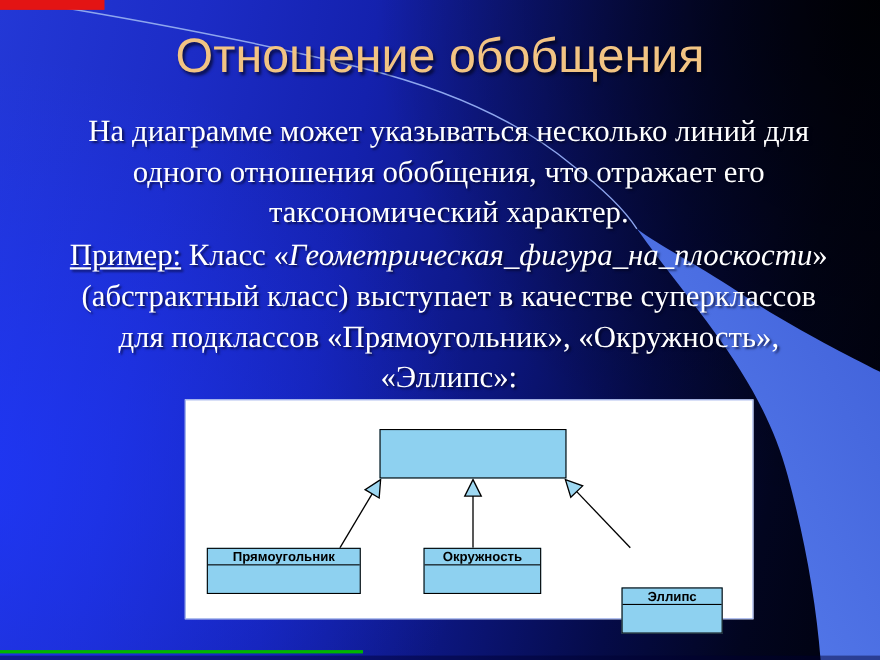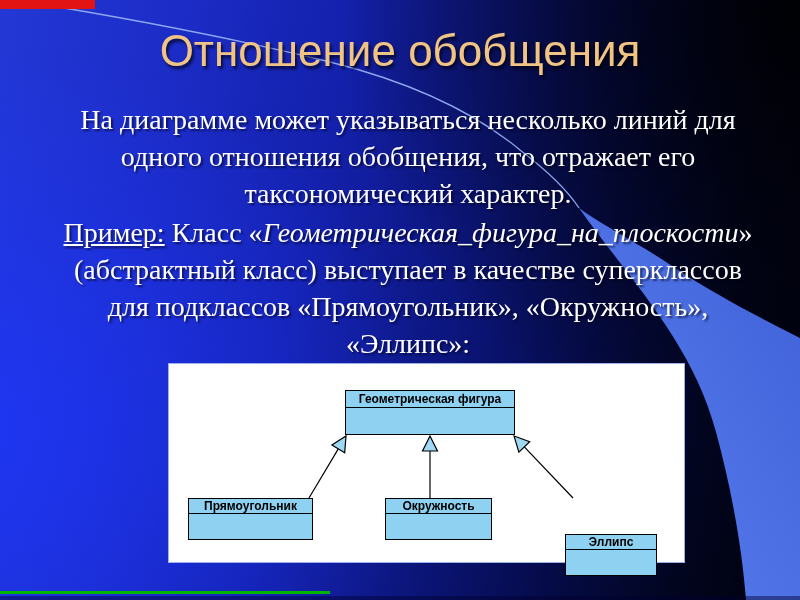--- a/index.html
+++ b/index.html
@@ -53,21 +53,21 @@
   .class-name {
     border-bottom:1px solid #000;
     font-family:"Liberation Sans", sans-serif; font-weight:bold; font-size:12px;
     color:#000; display:flex; align-items:center; justify-content:center;
   }
   .class-body { flex:1; }
   .cb-super { left:176px; top:26px;  width:170px; height:45px; }
   .cb-super .class-name { height:16px; }
   .cb-sub   { top:134px; height:42px; }
   .cb-sub .class-name { height:14px; }
-  .cb-rect    { left:19px;  width:125px; }
+  .cb-rect    { left:19px;  width:140px; }
   .cb-circle  { left:216px; width:107px; }
   .cb-ellipse { left:396px; width:92px;margin-top:36px;  }
 </style>
 </head>
 <body>
 
 <div class="slide">
   <div class="bg"></div>
 
   <svg class="swoosh" width="800" height="600" viewBox="0 0 800 600">
@@ -107,21 +107,20 @@
     <svg class="uml-svg" width="515" height="198" viewBox="0 0 515 198">
       <line x1="140" y1="134" x2="169.3" y2="84.9" stroke="#000" stroke-width="1.2"></line>
       <polygon points="177,72 175.7,88.7 162.9,81.1" fill="#9ED8F2" stroke="#000" stroke-width="1.2"></polygon>
       <line x1="261" y1="87" x2="261" y2="134" stroke="#000" stroke-width="1.2"></line>
       <polygon points="261,72 253.5,87 268.5,87" fill="#9ED8F2" stroke="#000" stroke-width="1.2"></polygon>
       <line x1="404" y1="134" x2="355.3" y2="82.9" stroke="#000" stroke-width="1.2"></line>
       <polygon points="345,72 360.7,77.7 349.9,88.1" fill="#9ED8F2" stroke="#000" stroke-width="1.2"></polygon>
     </svg>
 
     <div class="class-box cb-super">
-      <div class="class-name">Геометрическая фигура</div>
       <div class="class-body"></div>
     </div>
 
     <div class="class-box cb-sub cb-rect">
       <div class="class-name">Прямоугольник</div>
       <div class="class-body"></div>
     </div>
 
     <div class="class-box cb-sub cb-circle">
       <div class="class-name">Окружность</div>

